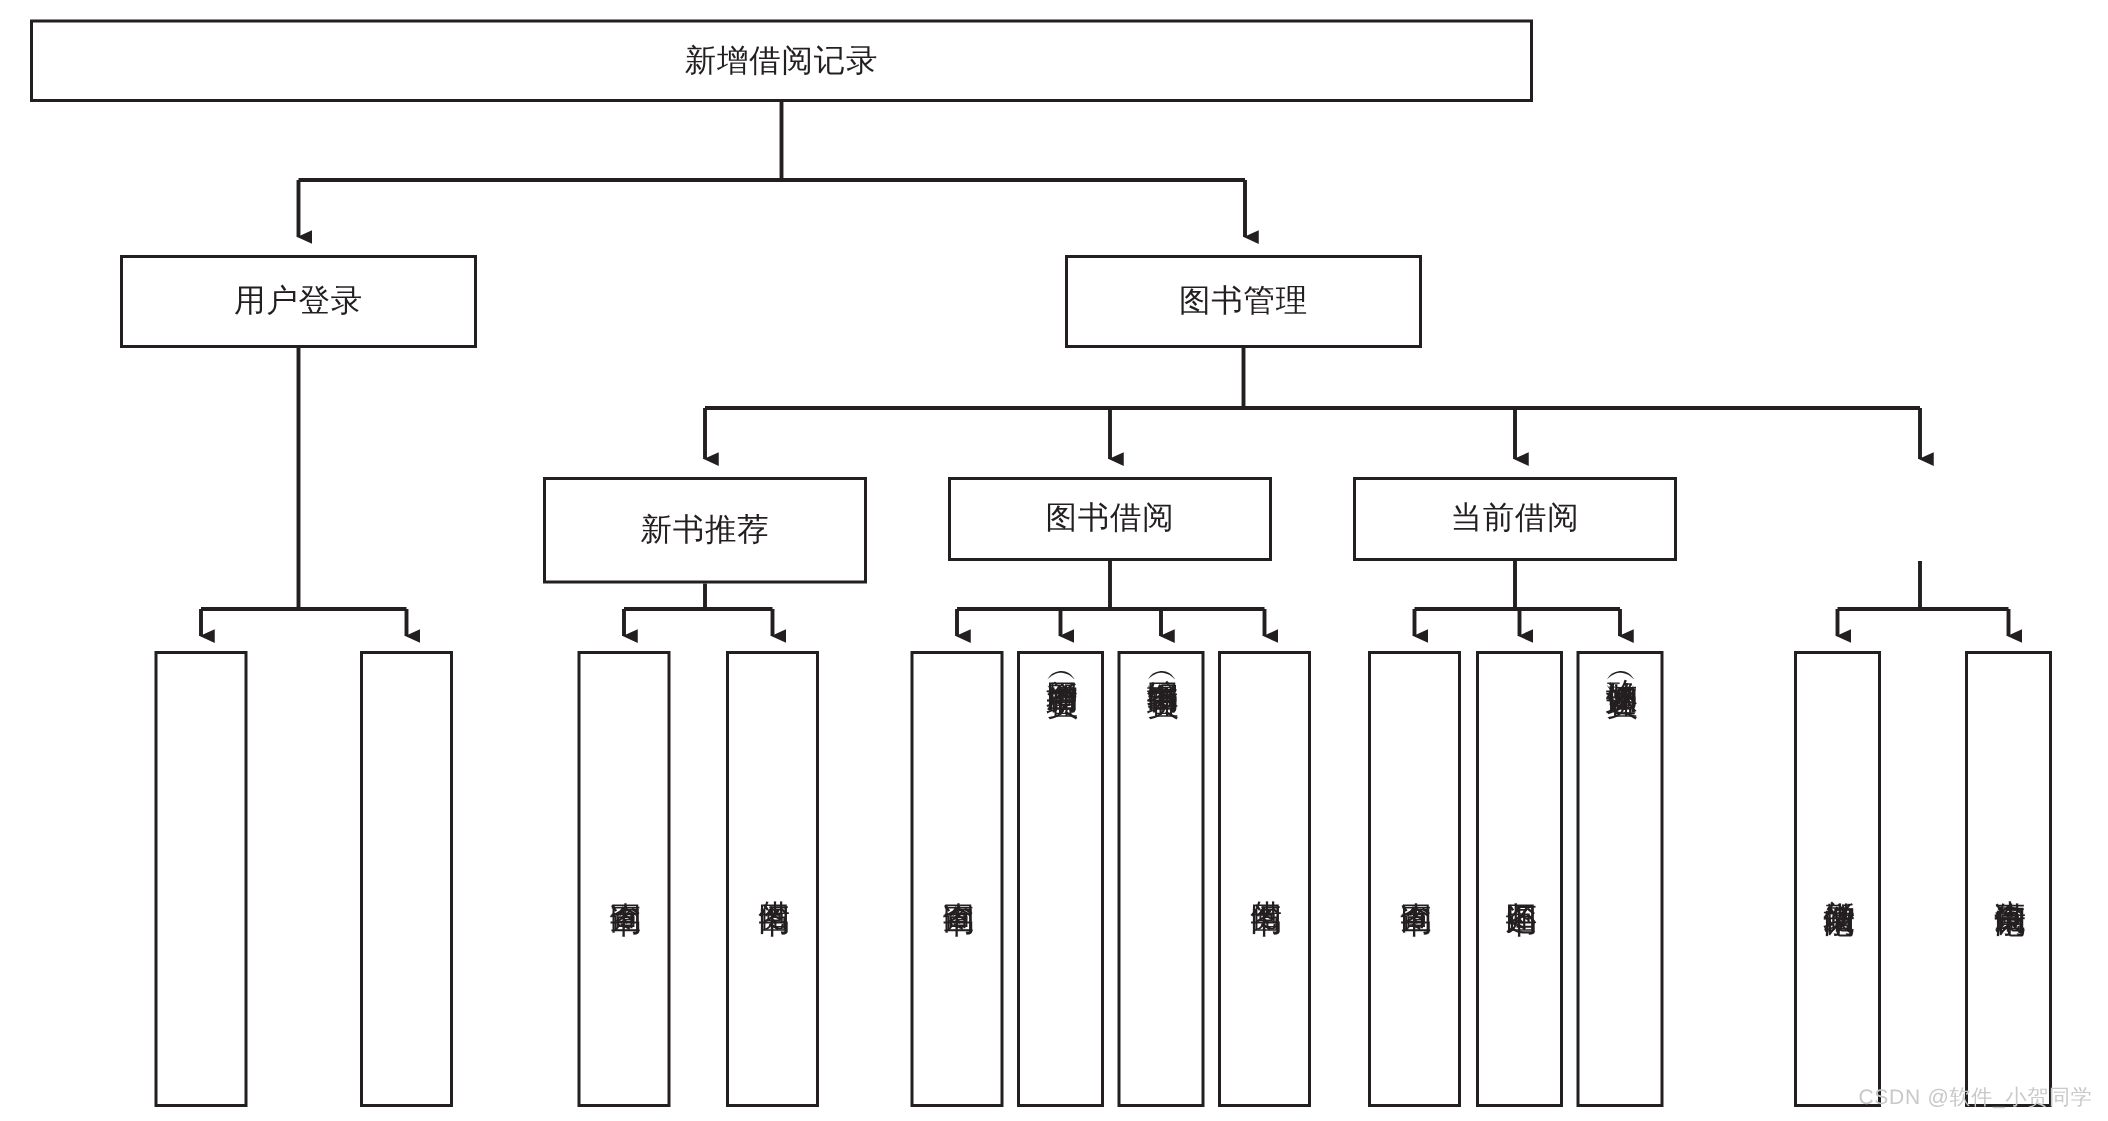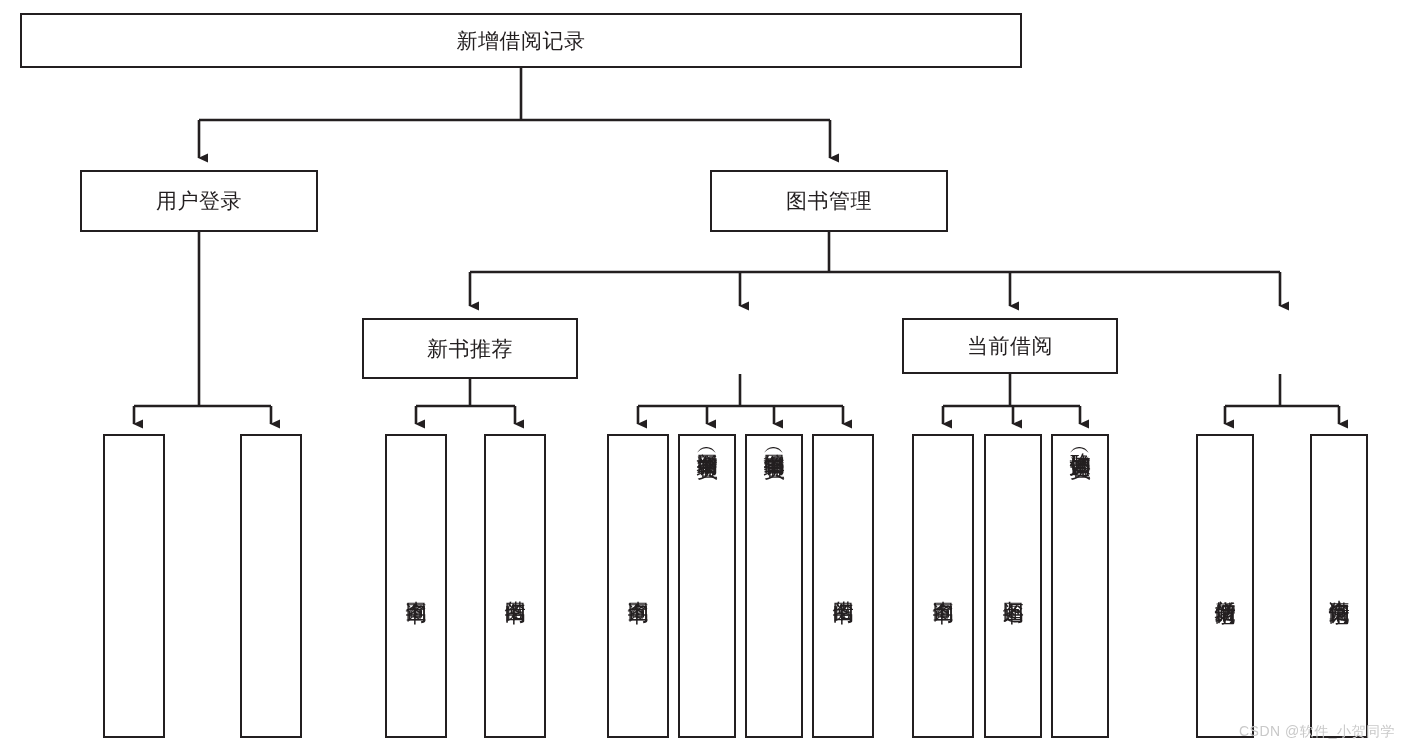--- a/index.html
+++ b/index.html
@@ -134,22 +134,25 @@
     <span class="node-label">新增借阅记录</span>
   </div>
 
   <div class="node-box" style="left:80px; top:170px; width:238px; height:62px;">
     <span class="node-label">用户登录</span>
   </div>
   <div class="node-box" style="left:710px; top:170px; width:238px; height:62px;">
     <span class="node-label">图书管理</span>
   </div>
 
-  <div class="node-box" style="left:362px; top:318px; width:216px; height:61px;">
+  <div class="node-box" style="left:362px; top:318px; width:216px; height:71px;">
     <span class="node-label">新书推荐</span>
+  </div>
+  <div class="node-box" style="left:632px; top:318px; width:216px; height:56px;">
+    <span class="node-label">图书借阅</span>
   </div>
   <div class="node-box" style="left:902px; top:318px; width:216px; height:56px;">
     <span class="node-label">当前借阅</span>
   </div>
 
   <div class="node-box node-leaf leaf-bottom" style="left:103px; top:434px; width:62px; height:304px;">
     <span class="node-label">用户登录</span>
   </div>
   <div class="node-box node-leaf leaf-bottom" style="left:240px; top:434px; width:62px; height:304px;">
     <span class="node-label">注销登录</span>

